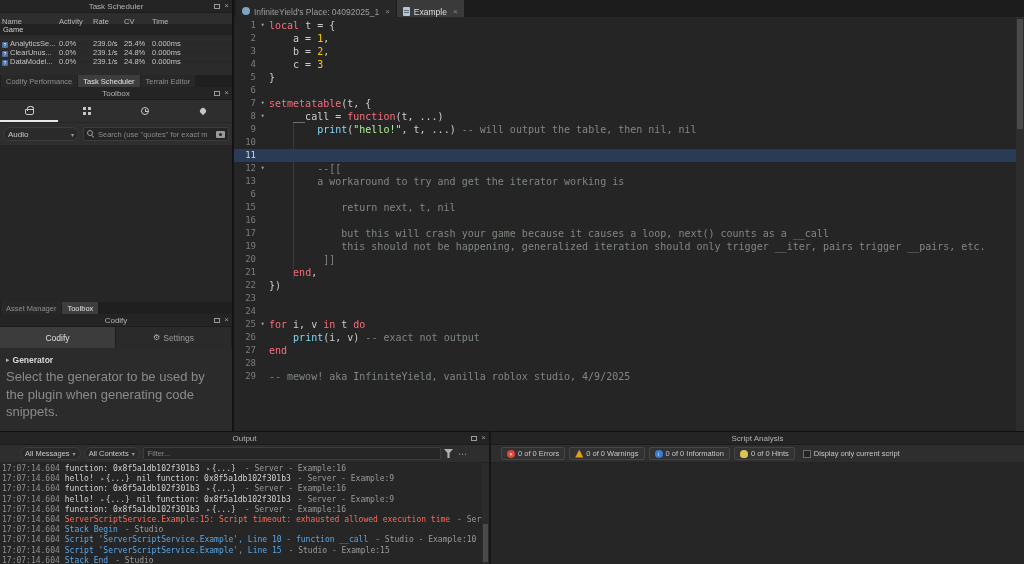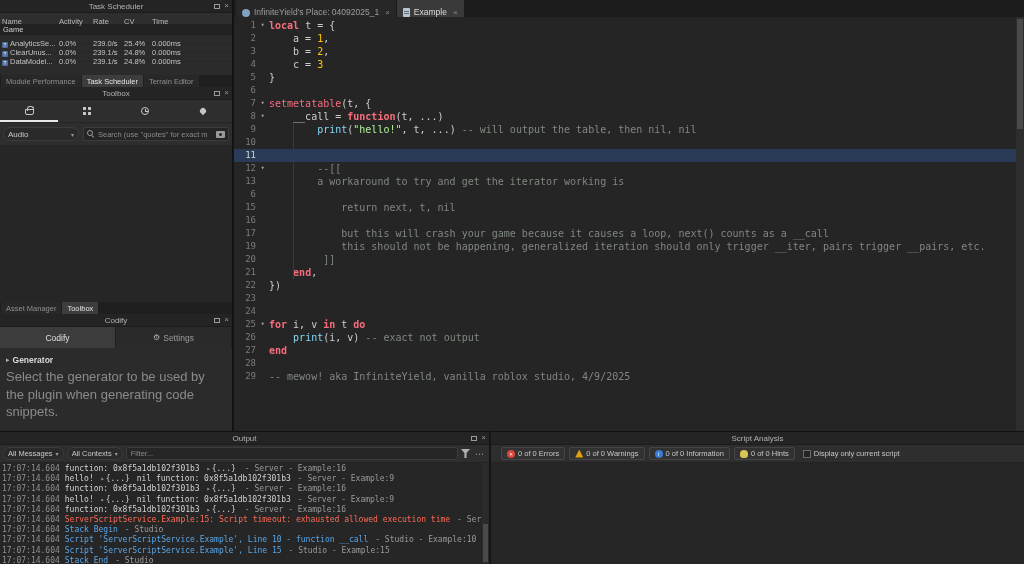--- a/index.html
+++ b/index.html
@@ -70,48 +70,48 @@
   .gen-desc{font-size:13px;color:#8a8a8a;margin-top:3px;line-height:1.35;width:205px}
   .codify-buttons{display:flex;gap:4px;justify-content:flex-end;margin-top:15px;padding-right:1px}
   .codify-btn{background:#3a3a3a;border:none;border-radius:3px;height:16px;display:flex;align-items:center;gap:4px;padding:0 7px;font-size:7.5px;color:#9a9a9a;font-family:inherit}
   .icon-module{width:7px;height:7px;background:#5f7fb8;border-radius:1px;display:inline-block}
   .icon-cloud{width:10px;height:5px;background:#9a9a9a;border-radius:3px;position:relative;display:inline-block}
   .icon-cloud::before{content:"";position:absolute;left:2px;top:-2px;width:4px;height:4px;background:#9a9a9a;border-radius:50%}
 
   
   .editor-col{position:absolute;left:234px;top:0;width:790px;height:431px;background:#252525;overflow:hidden}
   .doc-tabs{height:17px;background:#1c1c1c;display:flex;align-items:stretch;gap:1px;padding-left:2px}
-  .doc-tab{background:#272727;display:flex;align-items:flex-end;gap:4px;padding:0 6px;font-size:8.5px;color:#9c9c9c;white-space:nowrap}
+  .doc-tab{background:#272727;display:flex;align-items:flex-start;gap:4px;padding:7px 6px;font-size:8.5px;color:#9c9c9c;white-space:nowrap}
   .doc-tab.active{background:#3a3a3a;color:#dcdcdc}
   .doc-close{color:#8a8a8a;font-size:8px;margin-left:2px}
   .icon-place{width:8px;height:8px;border-radius:50%;background:#7fa3c0;display:inline-block;flex:none}
   .icon-script{width:7px;height:9px;background:#b9c6ce;display:inline-block;border-radius:1px;flex:none;
     background-image:linear-gradient(#5a7285,#5a7285),linear-gradient(#5a7285,#5a7285);
     background-size:5px 1px,5px 1px;background-position:1px 3px,1px 5px;background-repeat:no-repeat}
   .code-area{position:absolute;left:0;top:17px;right:8px;bottom:0;overflow:hidden;padding-top:2px}
   .indent-guide{position:absolute;left:59px;top:106px;height:156px;width:1px;background:#3a3a3a}
   .code-line{display:flex;height:13px;line-height:13px;font-family:"DejaVu Sans Mono",monospace;font-size:10px;white-space:pre}
   .code-line.active{background:#2a3b57}
   .gutter-num{width:22px;text-align:right;color:#7c7c7c;font-size:9px;flex:none}
   .code-line.active .gutter-num{color:#d6d6d6}
   .gutter-fold{width:13px;text-align:center;color:#a0a0a0;font-size:7px;flex:none}
   .code-text{flex:1;overflow:hidden}
-  .tok-k{color:#f86d7c;font-weight:bold}
+  .tok-k{color:#f86d7c;font-weight:normal}
   .tok-g{color:#f86d7c}
   .tok-b{color:#84d6f7}
   .tok-s{color:#adf195}
   .tok-n{color:#ffc600}
   .tok-c{color:#7f877f}
   .tok-t{color:#cccccc}
   .editor-scrollbar{position:absolute;right:0;top:17px;width:8px;bottom:0;background:#2d2d2d}
   .editor-scrollbar .scroll-thumb{position:absolute;left:1px;right:1px;top:2px;height:110px;background:#4a4a4a}
 
   
   .output-panel{position:absolute;left:0;top:431px;width:489px;height:133px;background:#262626;display:flex;flex-direction:column;border-top:1px solid #111}
-  .output-toolbar{height:18px;background:#2e2e2e;display:flex;align-items:center;gap:3px;padding:0 3px;flex:none;border-bottom:1px solid #232323}
+  .output-toolbar{height:18px;background:#2e2e2e;display:flex;align-items:center;gap:3px;padding:0 20px;flex:none;border-bottom:1px solid #232323}
   .output-toolbar .dropdown{height:13px;font-size:7.5px;flex:none}
   .filter-input{flex:1;height:13px;background:#262626;border:1px solid #3c3c3c;border-radius:2px;display:flex;align-items:center;padding:0 4px;font-size:7.5px;color:#8a8a8a}
   .icon-funnel{width:9px;height:9px;background:#b0b0b0;clip-path:polygon(0 0,100% 0,62% 45%,62% 100%,38% 100%,38% 45%);flex:none}
   .icon-dots{color:#b0b0b0;font-size:9px;flex:none;padding:0 2px}
   .output-rows{flex:1;overflow:hidden;font-family:"DejaVu Sans Mono",monospace;padding-top:1px;position:relative}
   .out-row{height:10.2px;line-height:10.2px;font-size:8px;white-space:nowrap;overflow:hidden;padding-left:2px}
   .out-time{color:#8f8f8f;margin-right:5px}
   .out-msg{color:#d2d2d2}
   .kind-error .out-msg{color:#ff6a55}
   .kind-info .out-msg{color:#58a6e8}
@@ -181,21 +181,21 @@
               <span class="ts-cell">0.0%</span>
               <span class="ts-cell">239.1/s</span>
               <span class="ts-cell">24.8%</span>
               <span class="ts-cell">0.000ms</span>
             </div>
           </div>
       </div>
     </section>
 
     <div class="mini-tabs" id="perf-tabs">
-        <div class="mini-tab">Module Performance</div>
+        <div class="mini-tab">Codify Performance</div>
         <div class="mini-tab active">Task Scheduler</div>
         <div class="mini-tab">Terrain Editor</div>
       </div>
 
     <section class="panel" id="toolbox">
       <header class="titlebar">
         <span class="titlebar-label">Toolbox</span>
         <span class="titlebar-btns">
           <span class="tb-float"></span>
           <span class="tb-close">×</span>

